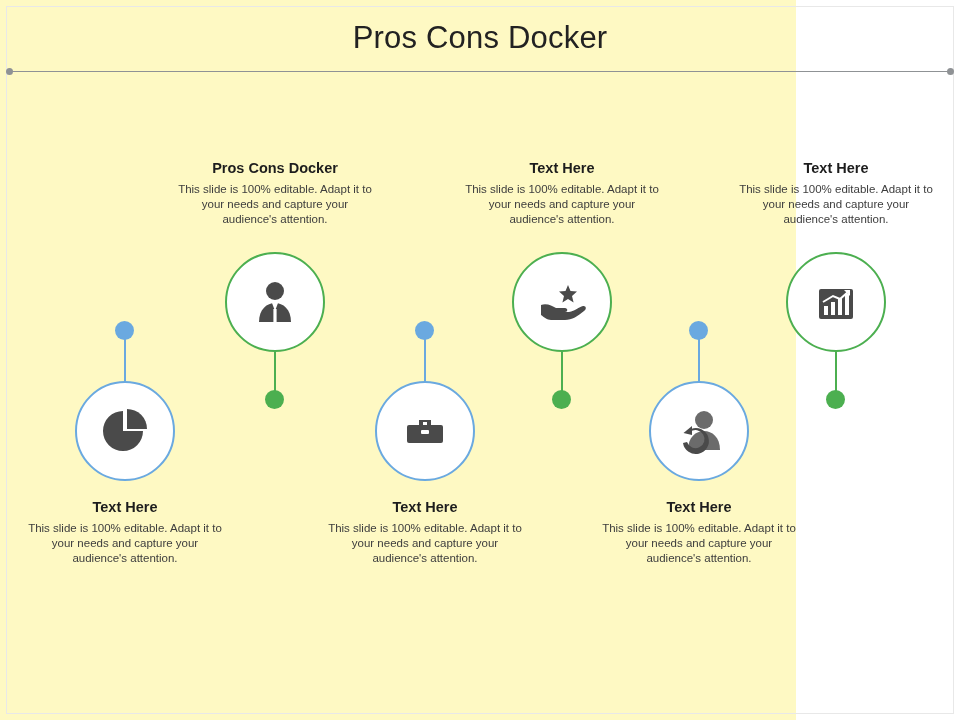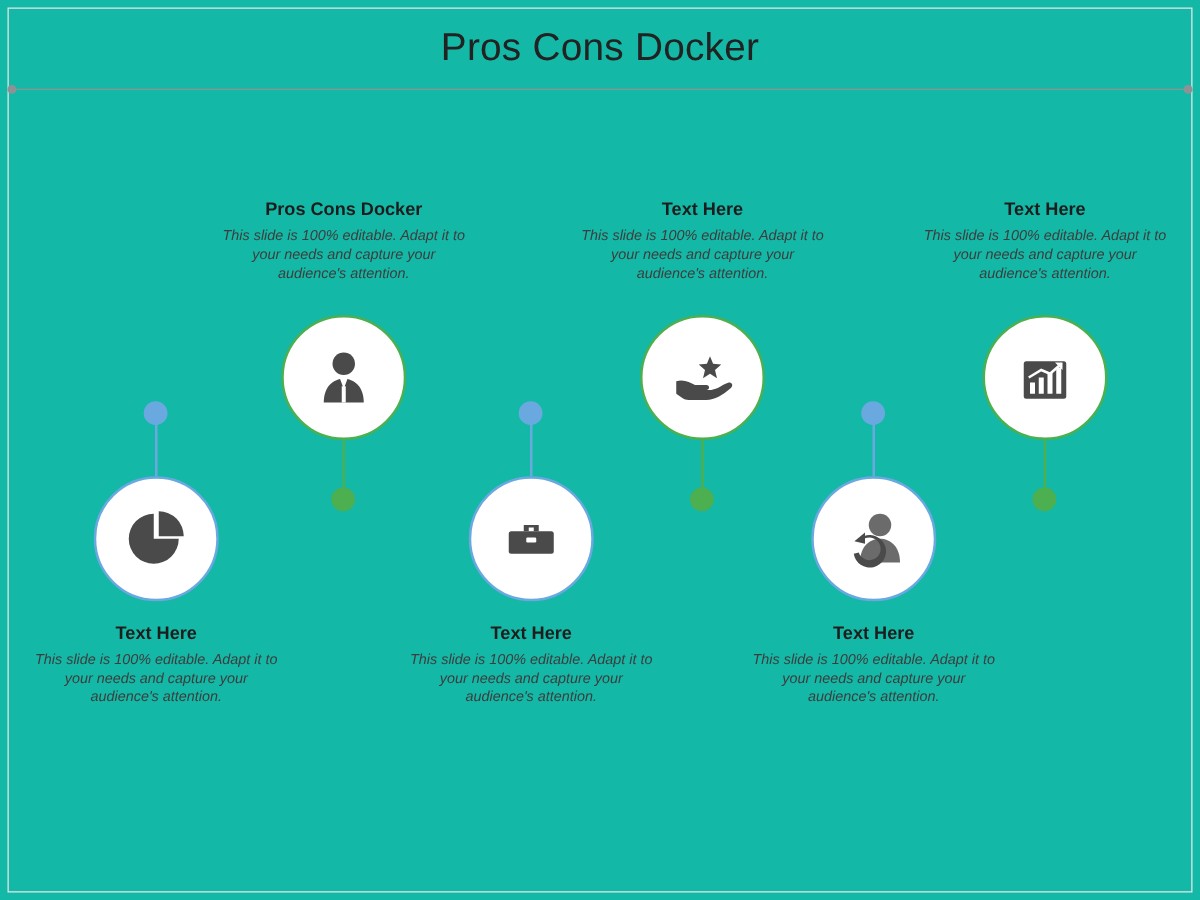--- a/index.html
+++ b/index.html
@@ -8,23 +8,23 @@
   }
   body {
     width: 960px;
     height: 720px;
     background: #ffffff;
     font-family: "Liberation Sans", sans-serif;
     overflow: hidden;
   }
   .slide {
     position: relative;
-    width: 960px;
+    width: 796px;
     height: 720px;
-    background: #14b8a6;
+    background: #fef9c3;
     box-sizing: border-box;
   }
   .slide-border {
     position: absolute;
     left: 6px;
     top: 6px;
     width: 948px;
     height: 708px;
     border: 1px solid #e8e8e8;
     box-sizing: border-box;
@@ -79,21 +79,20 @@
     text-align: center;
     margin-bottom: 6px;
   }
   .node .body {
     font-size: 11.5px;
     line-height: 15px;
     color: #3d3d3d;
     text-align: center;
     padding: 0 16px;
     box-sizing: border-box;
-    font-style: italic;
   }
   .circle {
     position: absolute;
     width: 100px;
     height: 100px;
     border-radius: 50%;
     background: #ffffff;
     box-sizing: border-box;
     display: flex;
     align-items: center;

